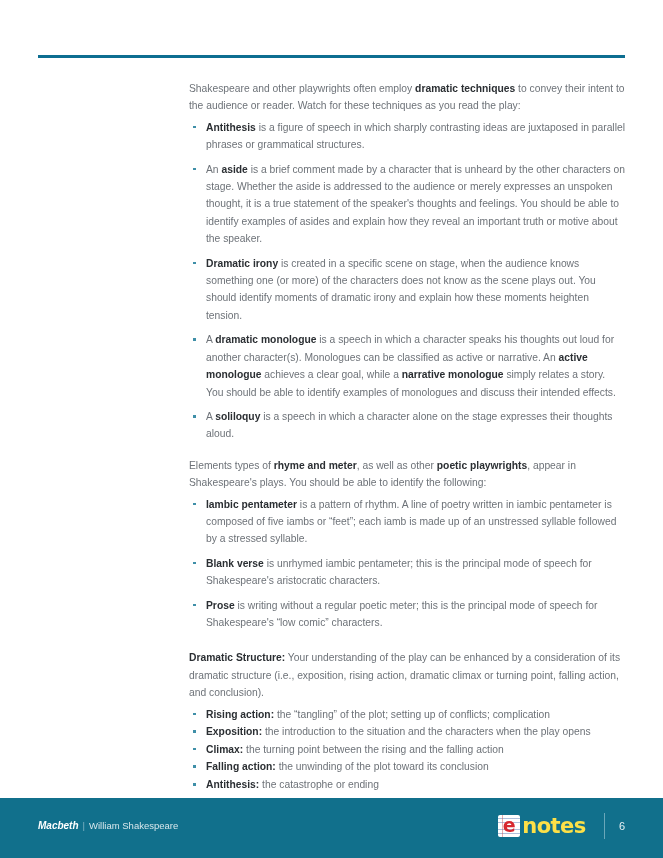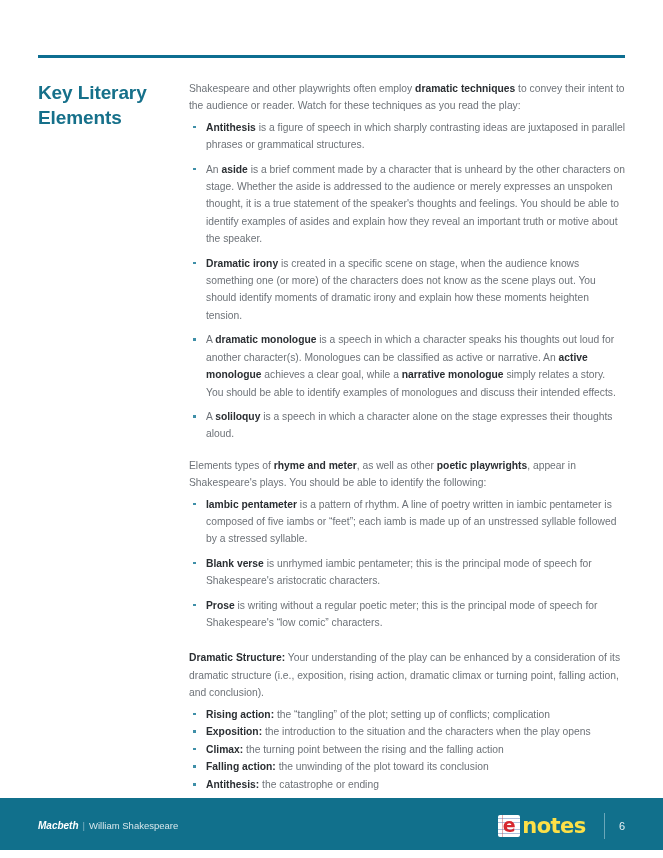--- a/index.html
+++ b/index.html
@@ -83,21 +83,21 @@
   }
   .spacer-sm { height: 7px; }
   .spacer-md { height: 11px; }
 
   
   .footer {
     position: absolute;
     left: 0;
     right: 0;
     top: 798px;
-    height: 52px;
+    height: 60px;
     background: #11708c;
   }
   .footer-left {
     position: absolute;
     left: 38px;
     top: 22px;
     font-size: 9.5px;
     color: #d8e7ec;
     white-space: nowrap;
   }
@@ -182,21 +182,20 @@
     color: #e6f0f4;
   }
 </style>
 </head>
 <body>
 
 <div class="page">
 
   <div class="top-rule"></div>
 
-  <div class="side-title">Key Literary Elements</div>
 
   <div class="content">
 
     <p>
       <span>Shakespeare and other playwrights often employ </span><b>dramatic techniques</b><span> to convey their intent to the audience or reader. Watch for these techniques as you read the play:</span>
     </p>
 
     <ul class="bl">
       <li>
         <b>Antithesis</b><span> is a figure of speech in which sharply contrasting ideas are juxtaposed in parallel phrases or grammatical structures.</span>

